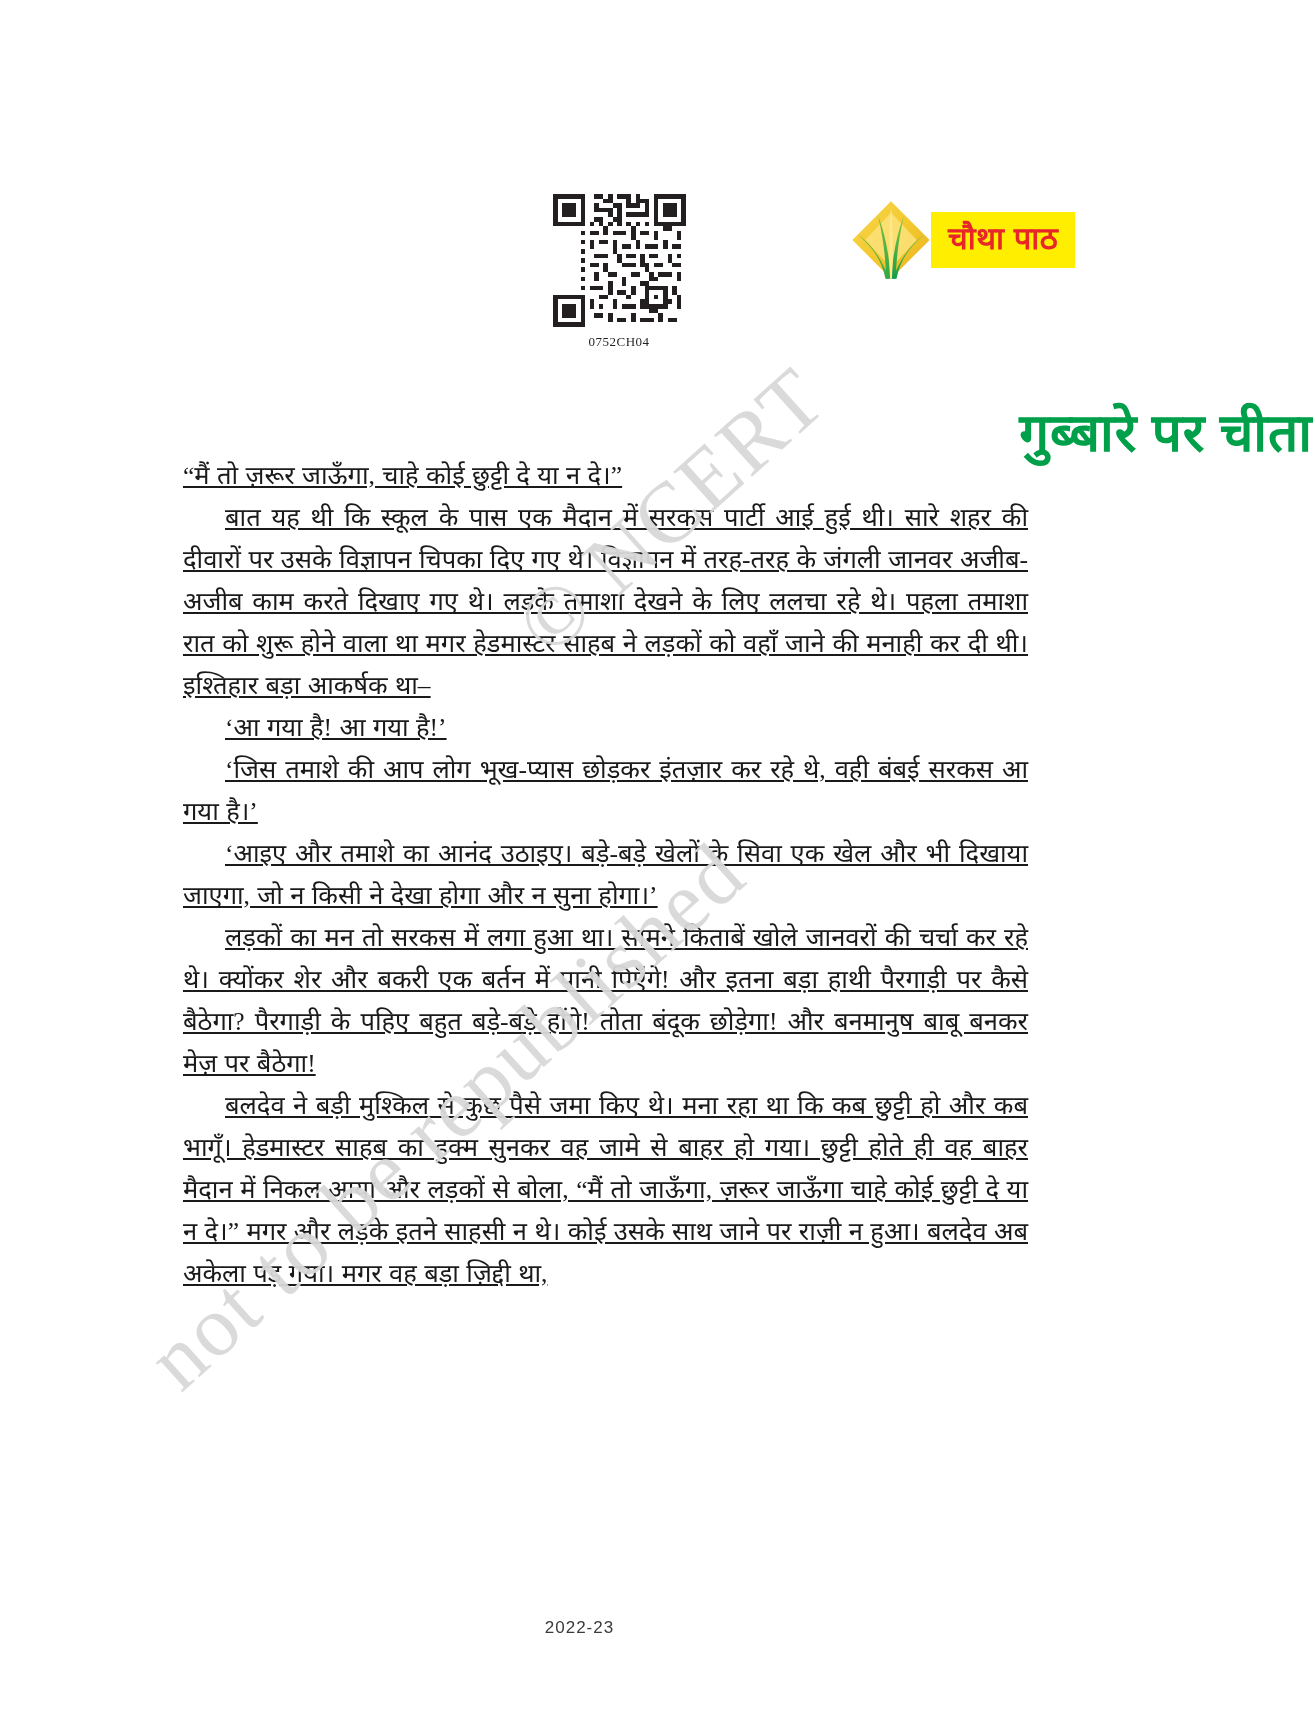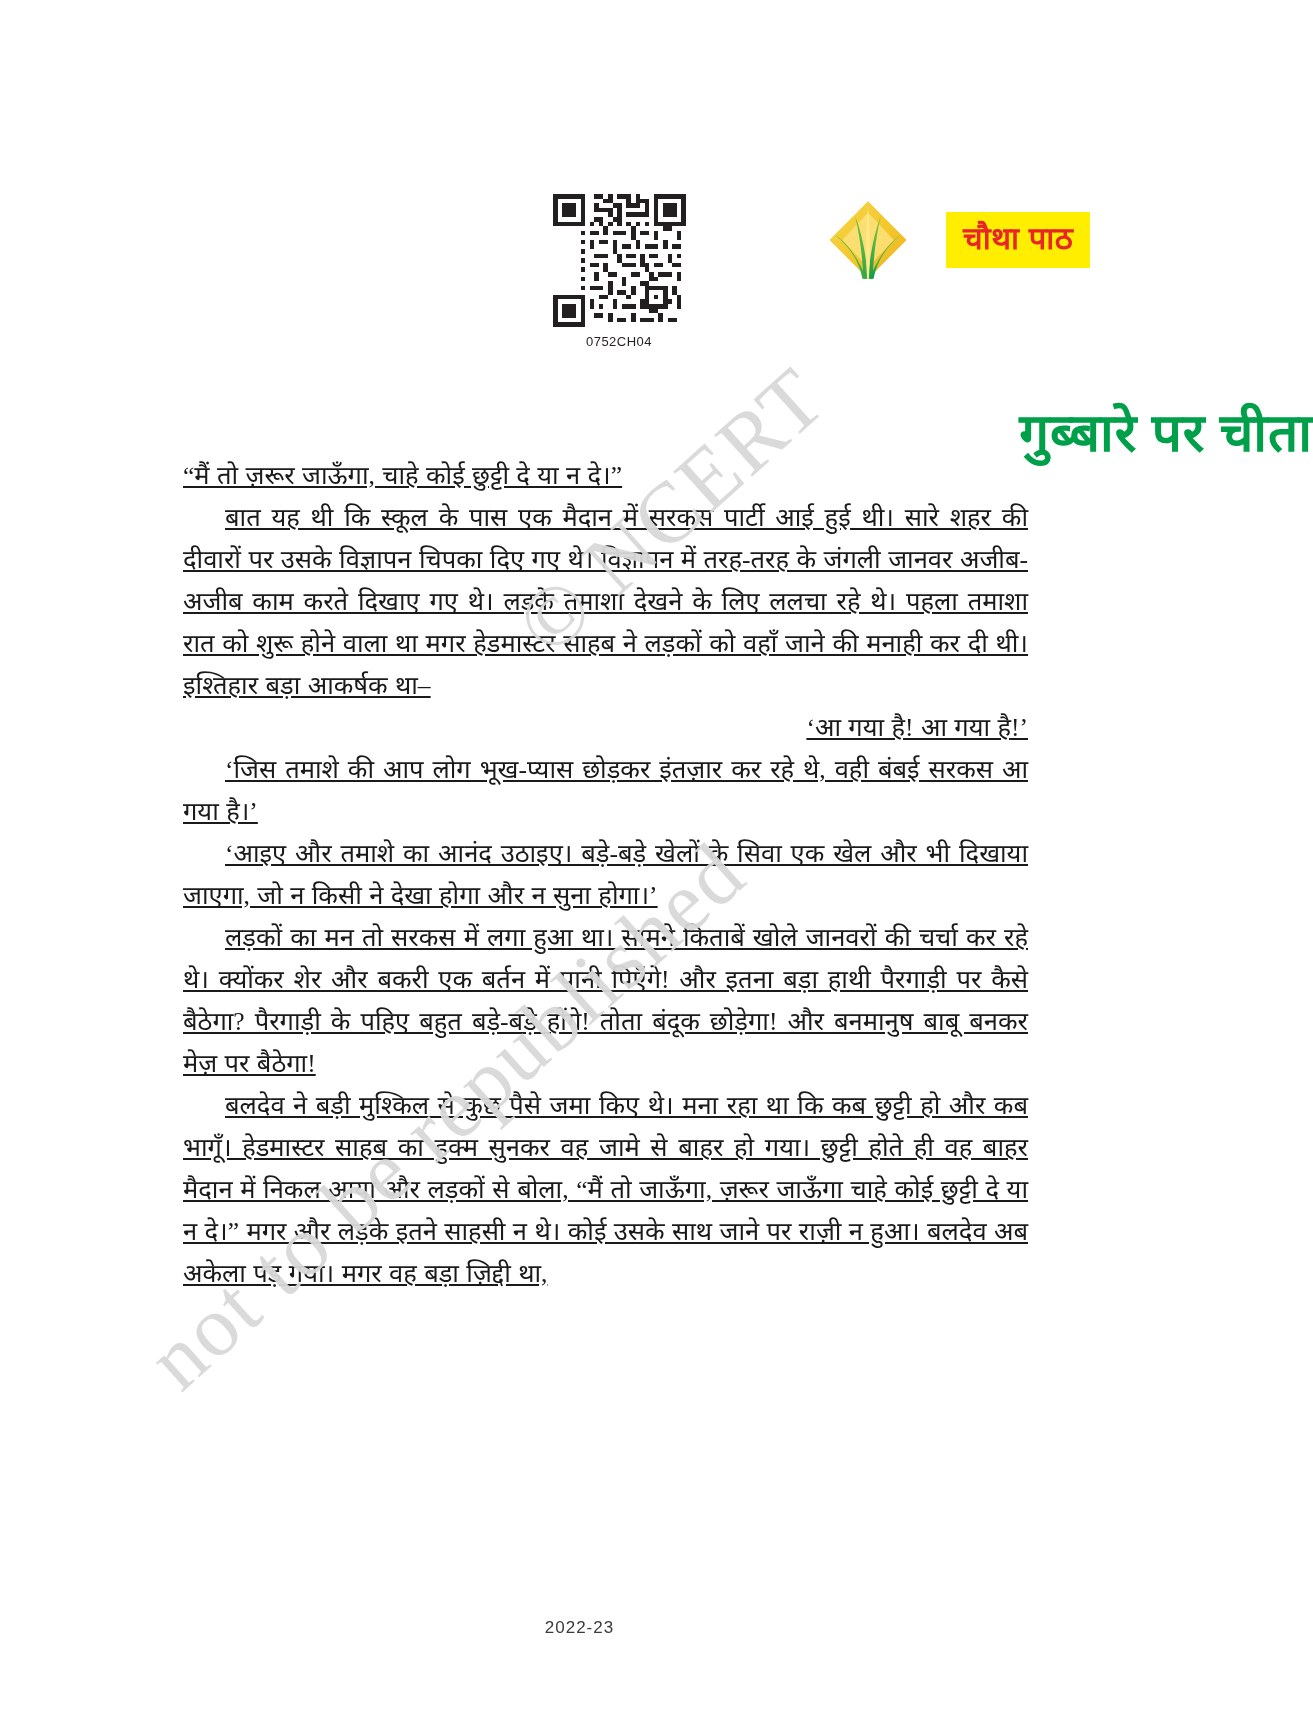--- a/index.html
+++ b/index.html
@@ -63,34 +63,33 @@
     width: 148px;
     text-align: center;
   }
   .qr-code {
     width: 143px;
     height: 133px;
     display: block;
     margin: 0 auto;
   }
   .qr-caption {
-    font-family: Liberation Sans, sans-serif;
+    font-family: Liberation Serif, serif;
     font-size: 13px;
     color: #231f20;
     letter-spacing: .5px;
     margin-top: 7px;
   }
 
   .chapter-badge {
     position: absolute;
-    left: 822px; top: 8px;
+    left: 845px; top: 8px;
     display: flex;
     align-items: center;
     height: 92px;
-    gap: 38px;
   }
   .ncert-logo {
     width: 92px;
     height: 92px;
     flex: 0 0 auto;
     display: block;
   }
   .badge-plate {
     background: #ffee00;
     color: #e8262a;
@@ -131,21 +130,21 @@
   .content p {
     margin: 0;
     font-size: 25.5px;
     line-height: 42px;
     text-align: justify;
     text-justify: inter-word;
     word-spacing: 1px;
   }
   .content p.flush { text-indent: 0; }
   .content p.indent { text-indent: 42px; }
-  .content p.noj { text-align: right; }
+  .content p.noj { text-align: left; }
 
   
   .footer {
     position: absolute;
     left: 0;
     top: 1618px;
     width: 1159px;
     text-align: center;
     font-family: "Liberation Sans", "DejaVu Sans", sans-serif;
     font-size: 17px;

